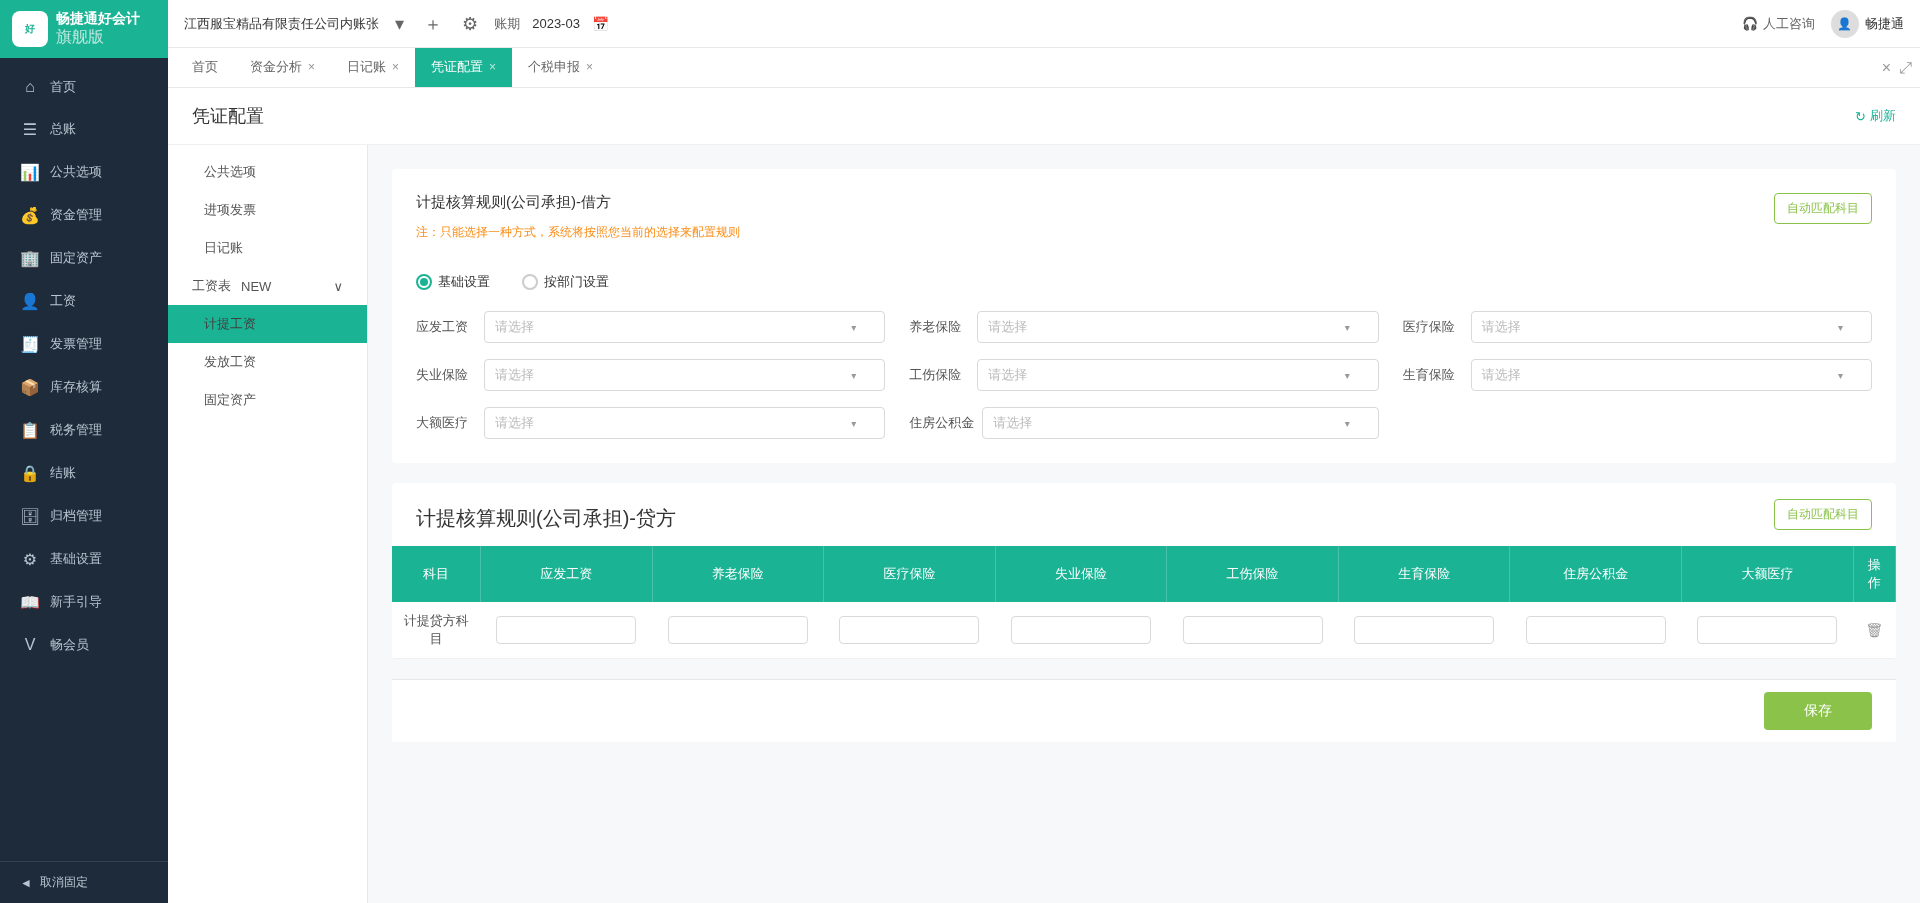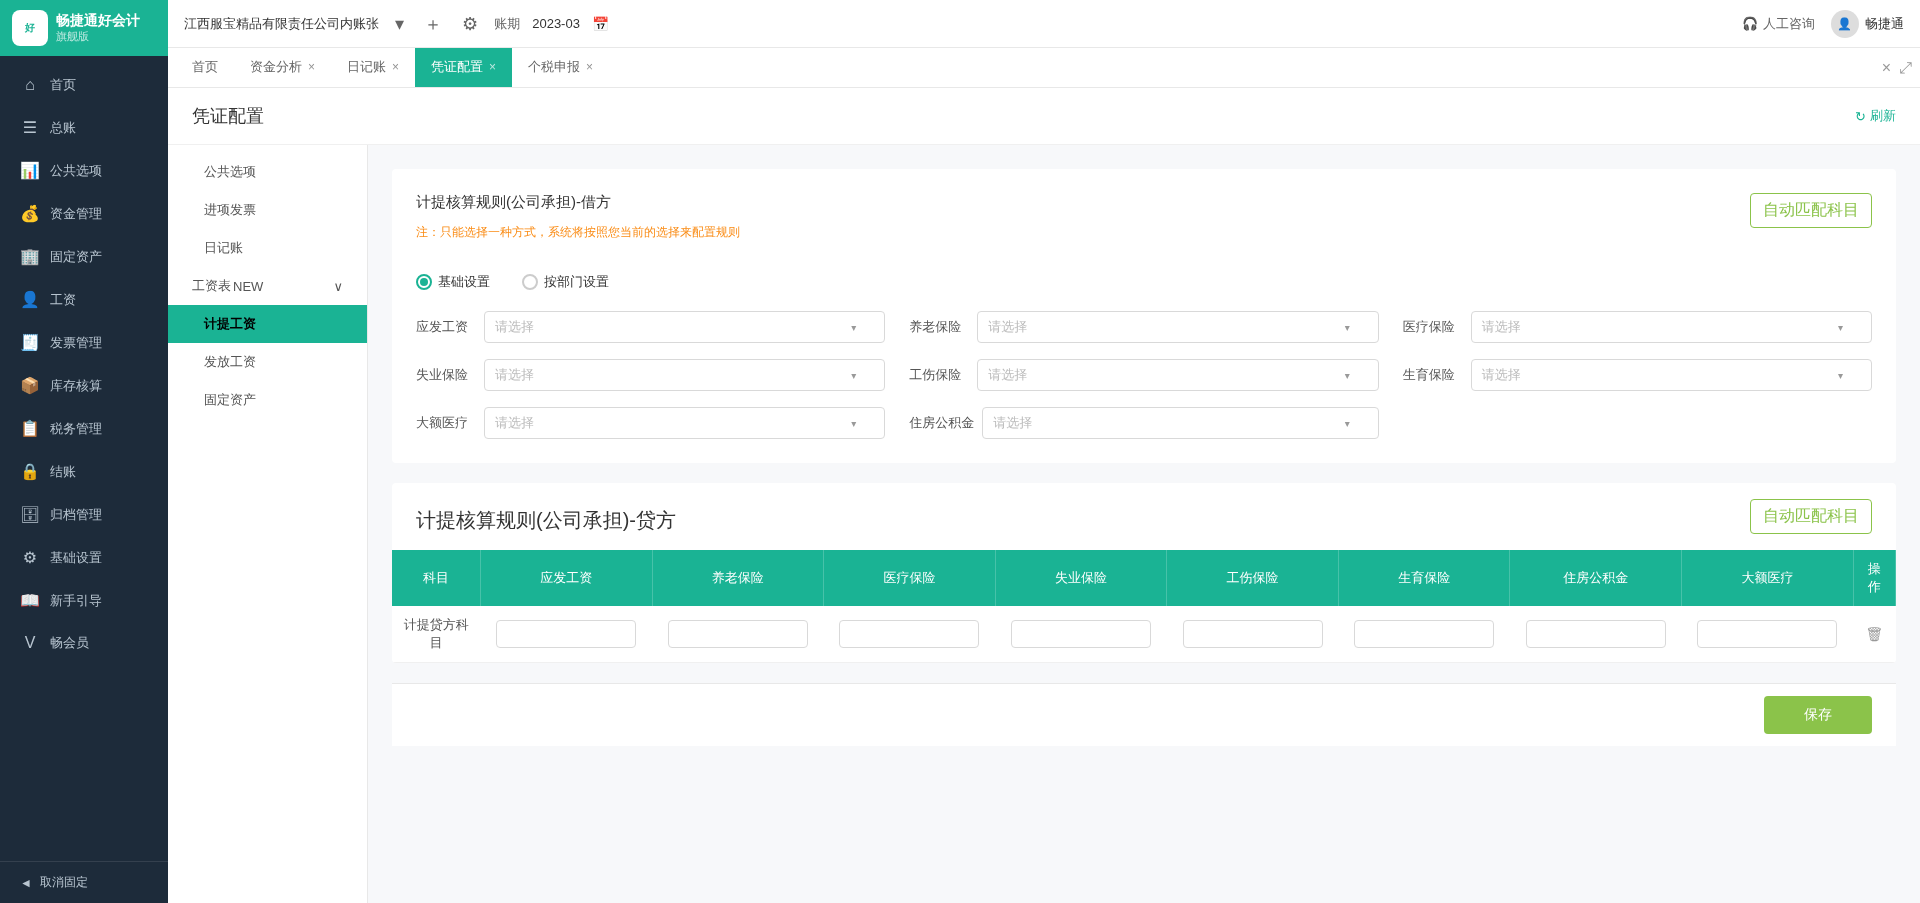--- a/index.html
+++ b/index.html
@@ -23,21 +23,21 @@
       gap: 8px;
     }
     .logo-icon {
       width: 36px; height: 36px;
       background: white;
       border-radius: 8px;
       display: flex; align-items: center; justify-content: center;
       font-size: 10px; color: #1ab394; font-weight: bold;
     }
     .logo-text { color: white; font-size: 14px; font-weight: bold; line-height: 1.2; }
-    .logo-sub { color: rgba(255,255,255,0.7); font-size: 11px; }
+    .logo-sub { color: rgba(255,255,255,0.7); font-size: 16px; }
     .sidebar-nav { flex: 1; overflow-y: auto; padding: 8px 0; }
     .nav-item {
       display: flex; align-items: center; gap: 10px;
       padding: 12px 20px;
       cursor: pointer; color: #b8c5d0;
       transition: background 0.2s;
     }
     .nav-icon { font-size: 16px; width: 20px; text-align: center; }
     .sidebar-bottom {
       padding: 12px 20px;
@@ -145,31 +145,31 @@
     }
     .menu-item {
       padding: 10px 36px;
       cursor: pointer;
       color: #555;
       font-size: 13px;
       display: flex;
       align-items: center;
       gap: 6px;
     }
-    .menu-item.active { background: #1ab394; color: #000000; font-weight: bold; }
+    .menu-item.active { background: #1ab394; color: #404040; }
     .menu-group {
       padding: 10px 24px;
       cursor: pointer;
       color: #555;
       font-size: 13px;
       display: flex;
       align-items: center;
       justify-content: space-between;
     }
-    .menu-group-left { display: flex; align-items: center; gap: 2px; }
+    .menu-group-left { display: flex; align-items: center; gap: 10px; }
 
     
     .right-content {
       flex: 1;
       overflow-y: auto;
       padding: 24px;
       background: #f7f8fa;
     }
 
     
@@ -221,21 +221,21 @@
     .select-arrow { color: #999; font-size: 10px; }
 
     
     .auto-match-btn {
       border: 1px solid #8bc34a;
       color: #8bc34a;
       background: white;
       padding: 6px 12px;
       border-radius: 4px;
       cursor: pointer;
-      font-size: 16px;
+      font-size: 12px;
       float: right;
       margin-bottom: 8px;
     }
 
     
     .table-section { background: white; border-radius: 4px; padding: 0; margin-bottom: 20px; overflow: hidden; }
     .table-header-row {
       display: flex;
       align-items: center;
       justify-content: space-between;

